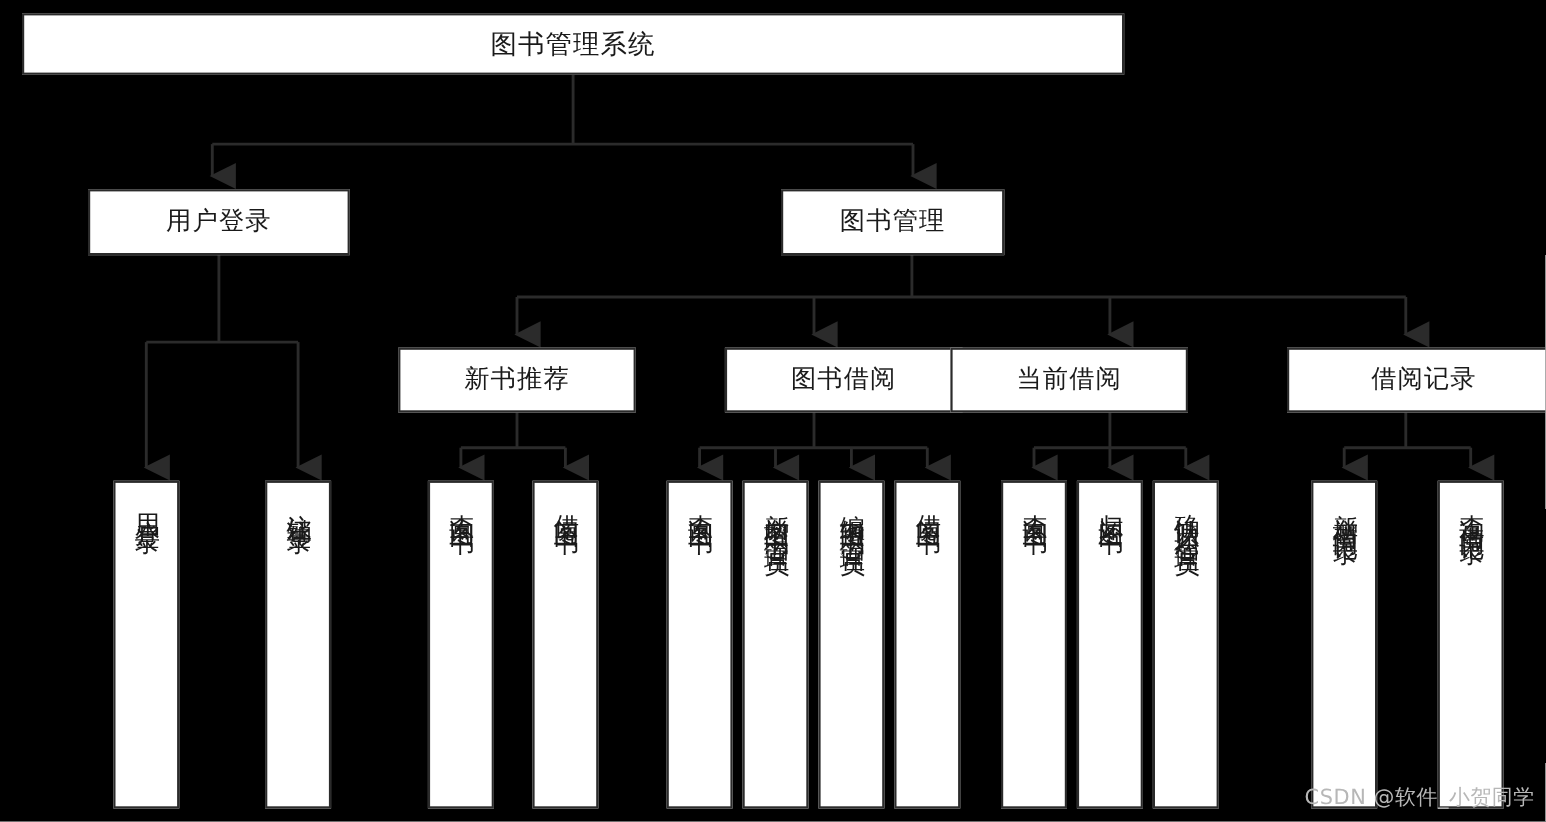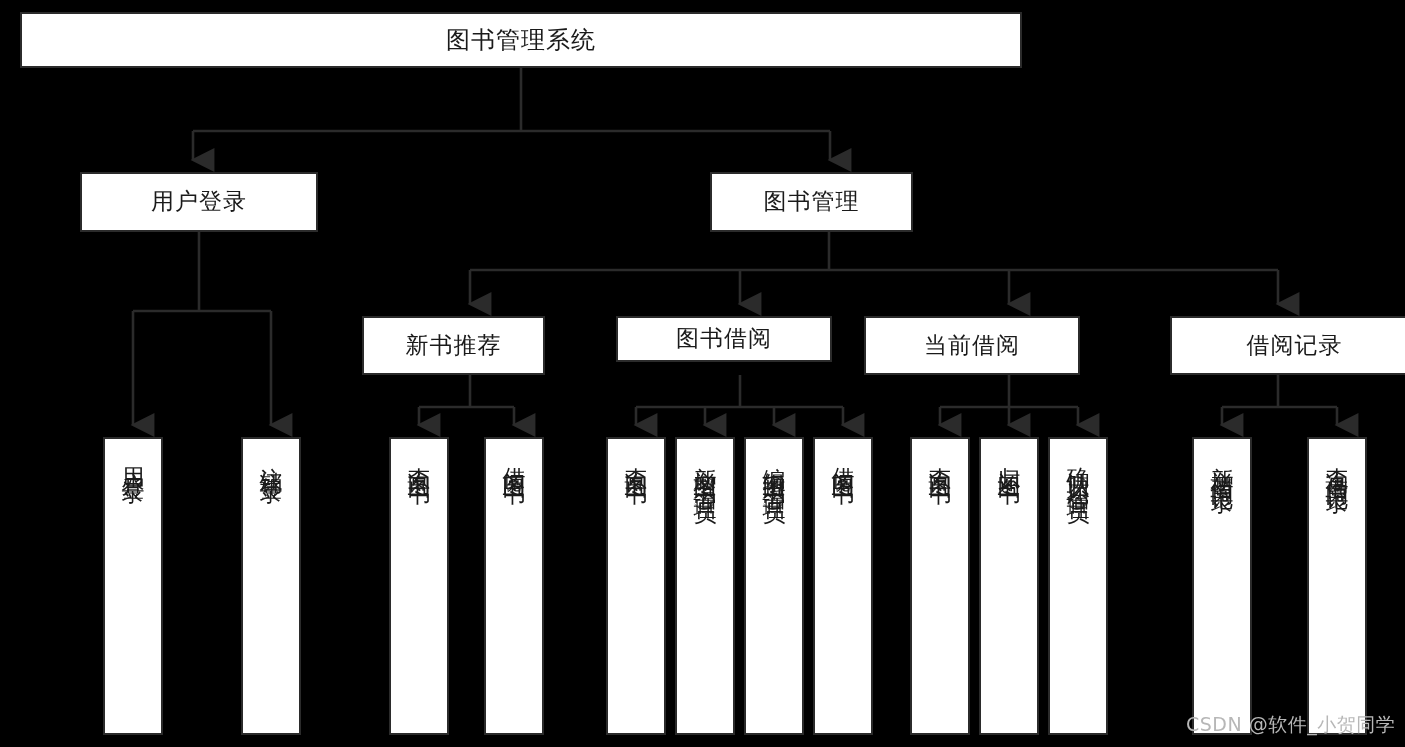--- a/index.html
+++ b/index.html
@@ -130,24 +130,24 @@
     <span>图书管理系统</span>
   </div>
 
   <div class="node horiz" style="left:80px; top:172px; width:238px; height:60px;">
     <span>用户登录</span>
   </div>
   <div class="node horiz" style="left:710px; top:172px; width:203px; height:60px;">
     <span>图书管理</span>
   </div>
 
-  <div class="node horiz" style="left:362px; top:316px; width:183px; height:59px;">
+  <div class="node horiz" style="left:362px; top:316px; width:216px; height:59px;">
     <span>新书推荐</span>
   </div>
-  <div class="node horiz" style="left:616px; top:316px; width:216px; height:46px;">
+  <div class="node horiz" style="left:659px; top:316px; width:216px; height:59px;">
     <span>图书借阅</span>
   </div>
   <div class="node horiz" style="left:864px; top:316px; width:216px; height:59px;">
     <span>当前借阅</span>
   </div>
   <div class="node horiz" style="left:1170px; top:316px; width:249px; height:59px;">
     <span>借阅记录</span>
   </div>
 
   <div class="node vert" style="left:103px; top:437px; width:60px; height:298px;">

